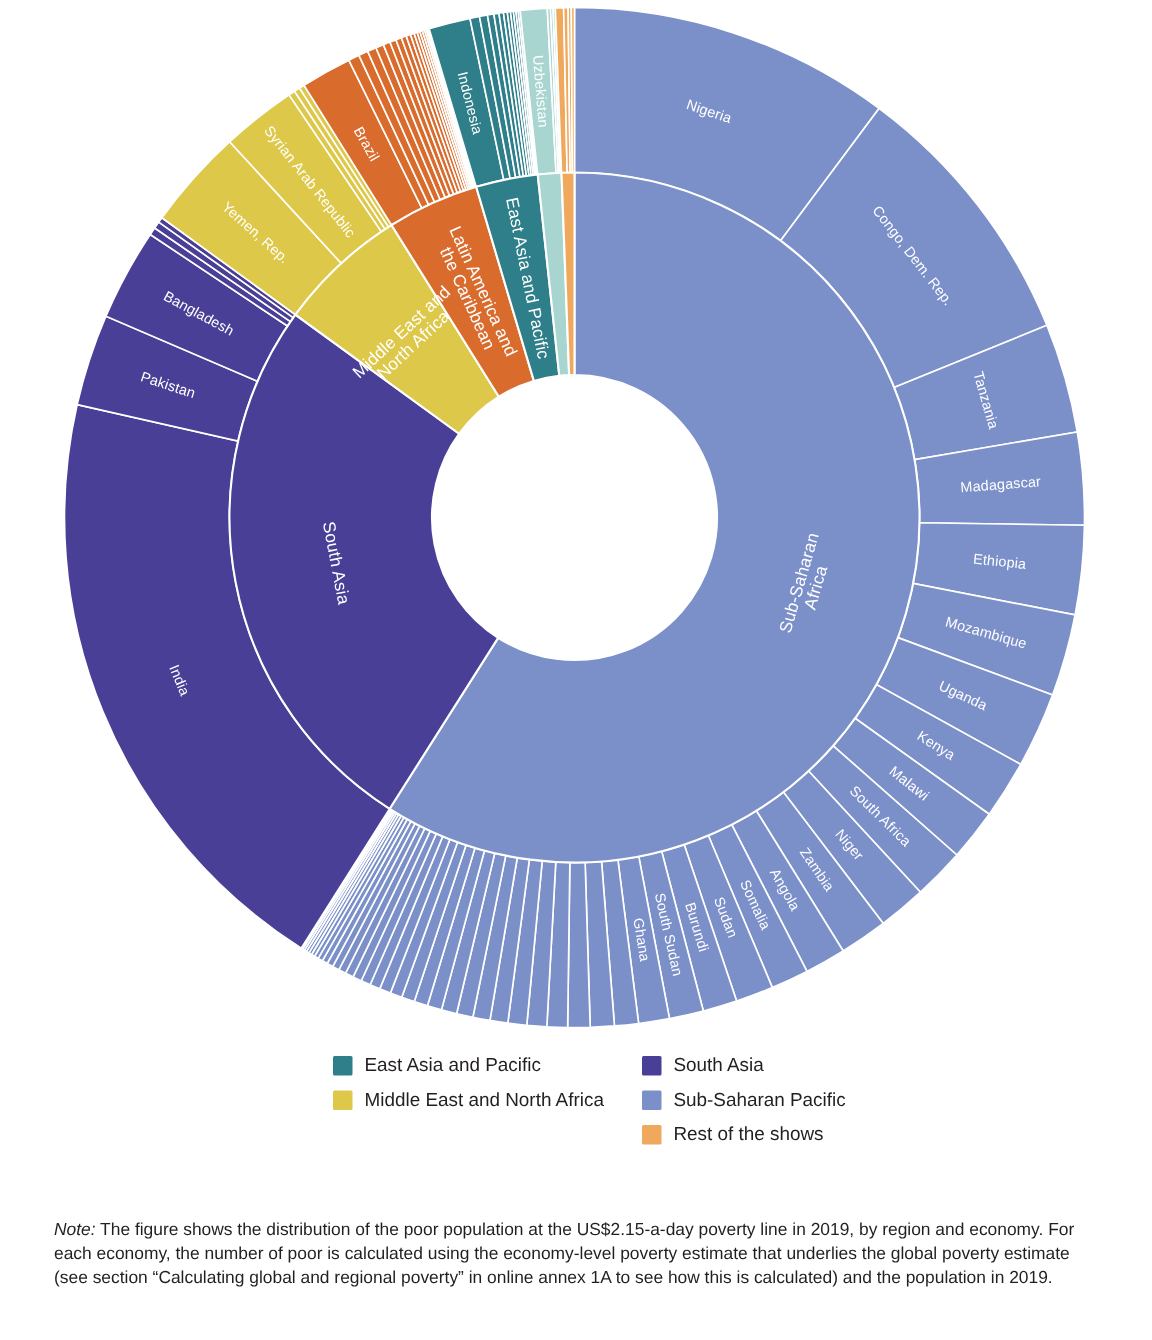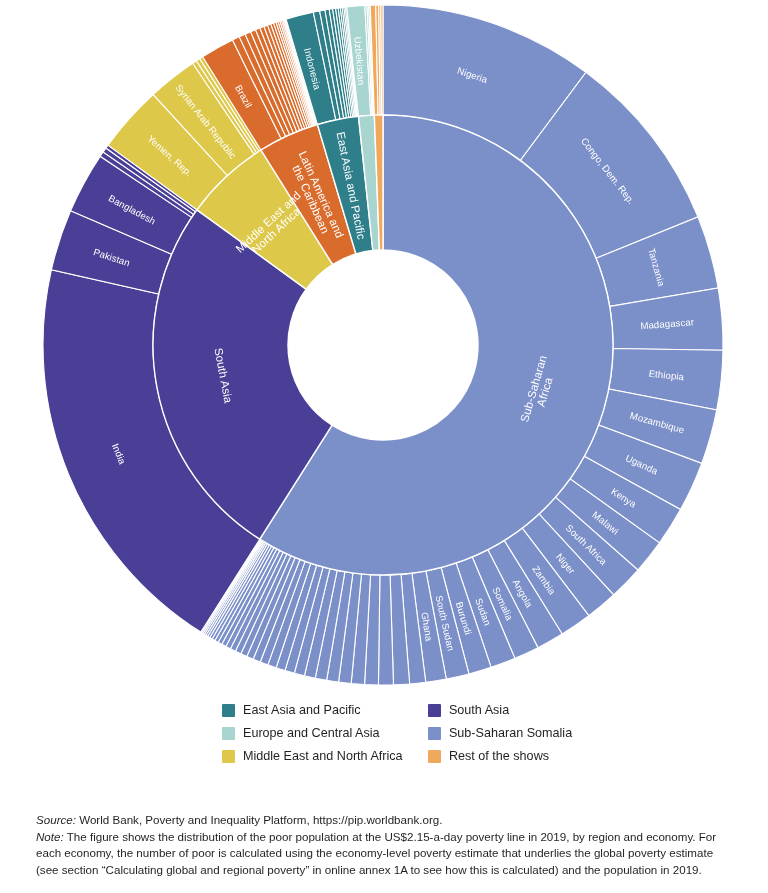--- a/index.html
+++ b/index.html
@@ -515,41 +515,36 @@
 </div>
 
 <div id="legend">
   <div class="legend-cols">
     <div class="legend-col c1">
       <div class="legend-item">
         <span class="swatch" style="background: rgb(46, 127, 138);"></span>
         <span class="legend-text">East Asia and Pacific</span>
       </div>
       <div class="legend-item">
-        <span class="swatch" style="background: rgb(168, 213, 208);"></span>
-        <span class="legend-text">Europe and Central Asia</span>
-      </div>
-      <div class="legend-item">
         <span class="swatch" style="background: rgb(221, 200, 74);"></span>
         <span class="legend-text">Middle East and North Africa</span>
       </div>
     </div>
     <div class="legend-col c2">
       <div class="legend-item">
         <span class="swatch" style="background: rgb(74, 63, 150);"></span>
         <span class="legend-text">South Asia</span>
       </div>
       <div class="legend-item">
         <span class="swatch" style="background: rgb(123, 143, 201);"></span>
-        <span class="legend-text">Sub-Saharan Somalia</span>
+        <span class="legend-text">Sub-Saharan Pacific</span>
       </div>
       <div class="legend-item">
         <span class="swatch" style="background: rgb(240, 169, 92);"></span>
         <span class="legend-text">Rest of the shows</span>
       </div>
     </div>
   </div>
 </div>
 
 <div id="footnotes">
-  <p><span class="src-lbl">Source:</span><span> World Bank, Poverty and Inequality Platform, https://pip.worldbank.org.</span></p>
   <p><span class="note-lbl">Note:</span><span> The figure shows the distribution of the poor population at the US$2.15-a-day poverty line in 2019, by region and economy. For each economy, the number of poor is calculated using the economy-level poverty estimate that underlies the global poverty estimate (see section “Calculating global and regional poverty” in online annex 1A to see how this is calculated) and the population in 2019.</span></p>
 </div>
 
 </body></html>

